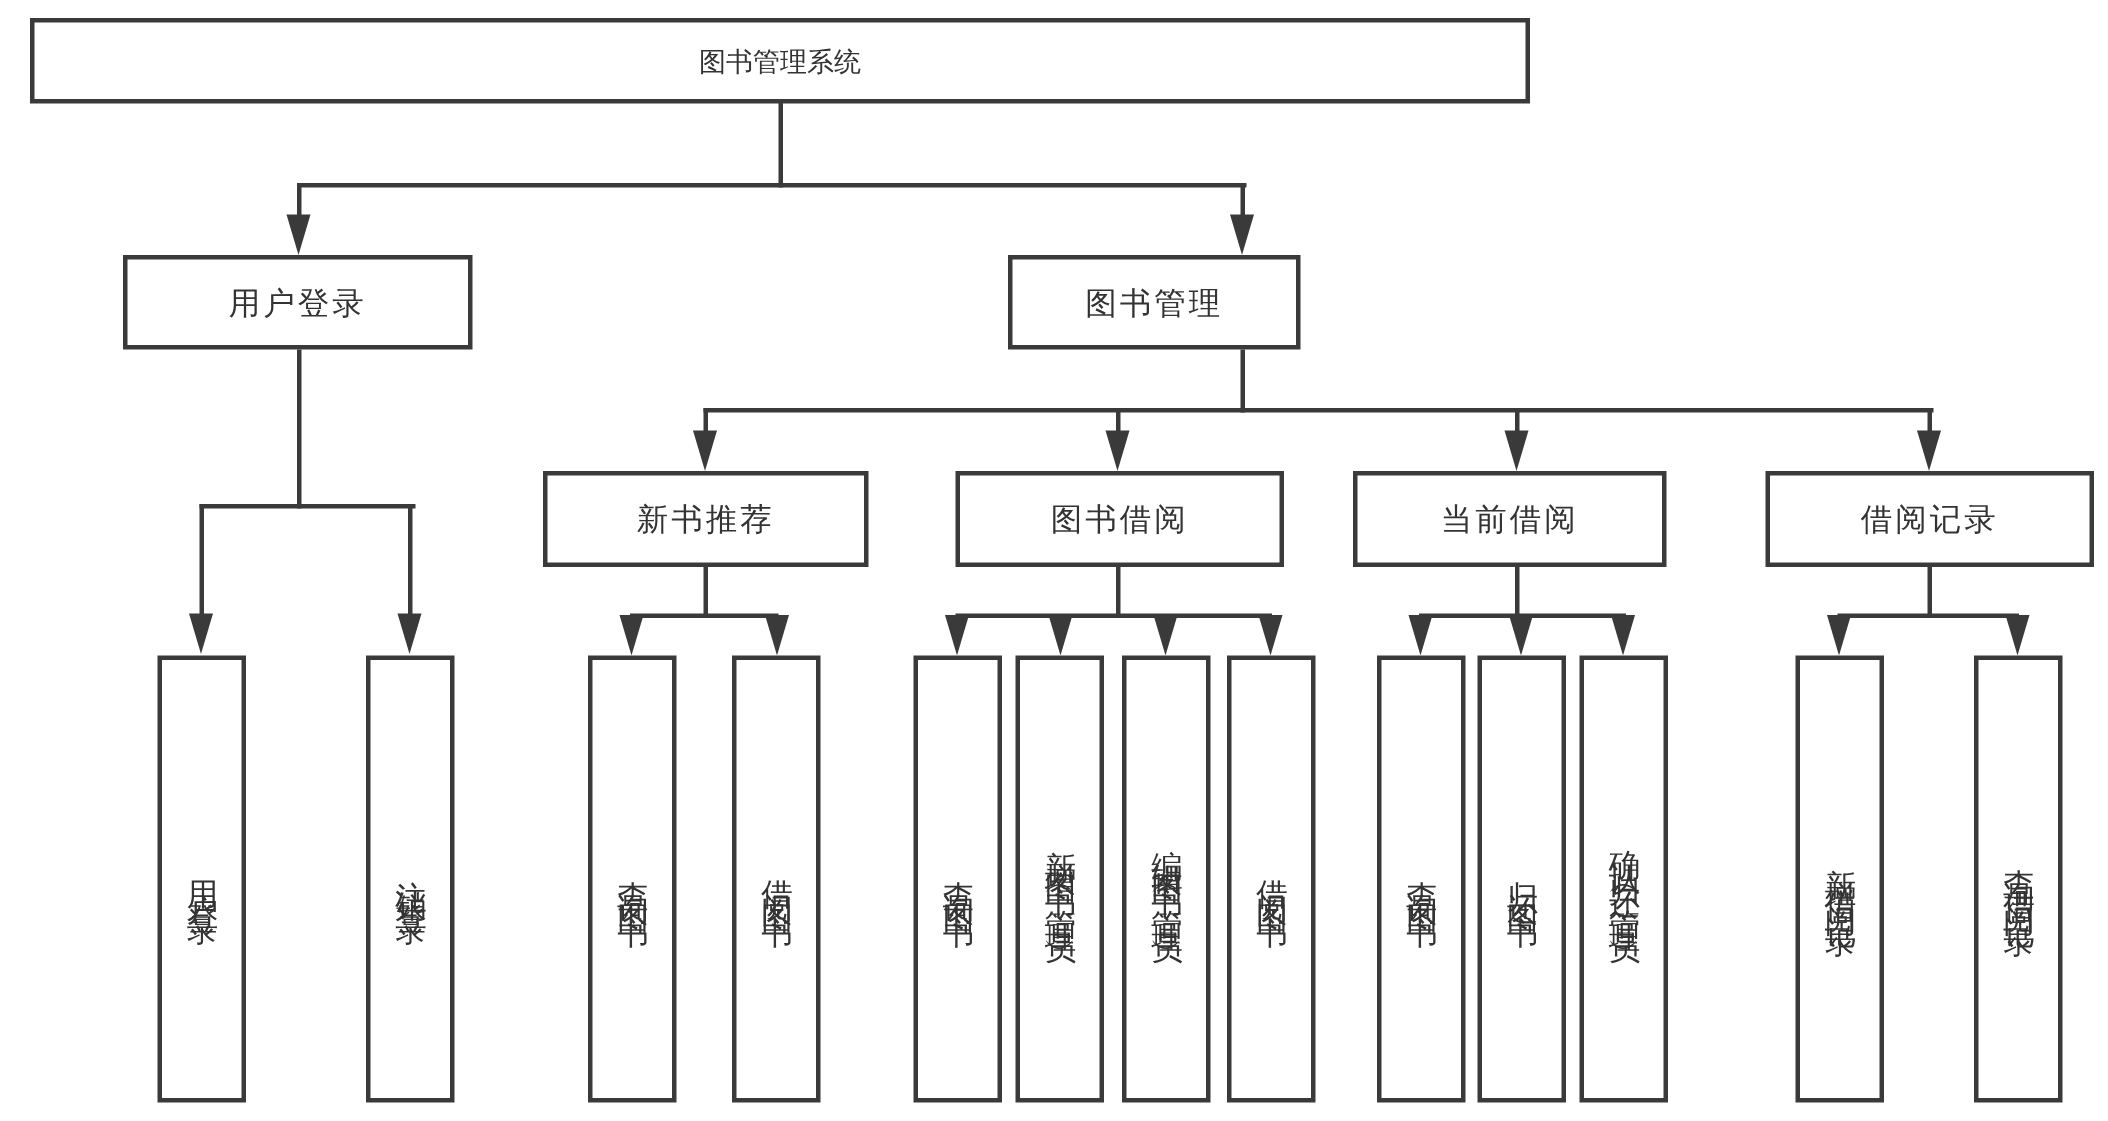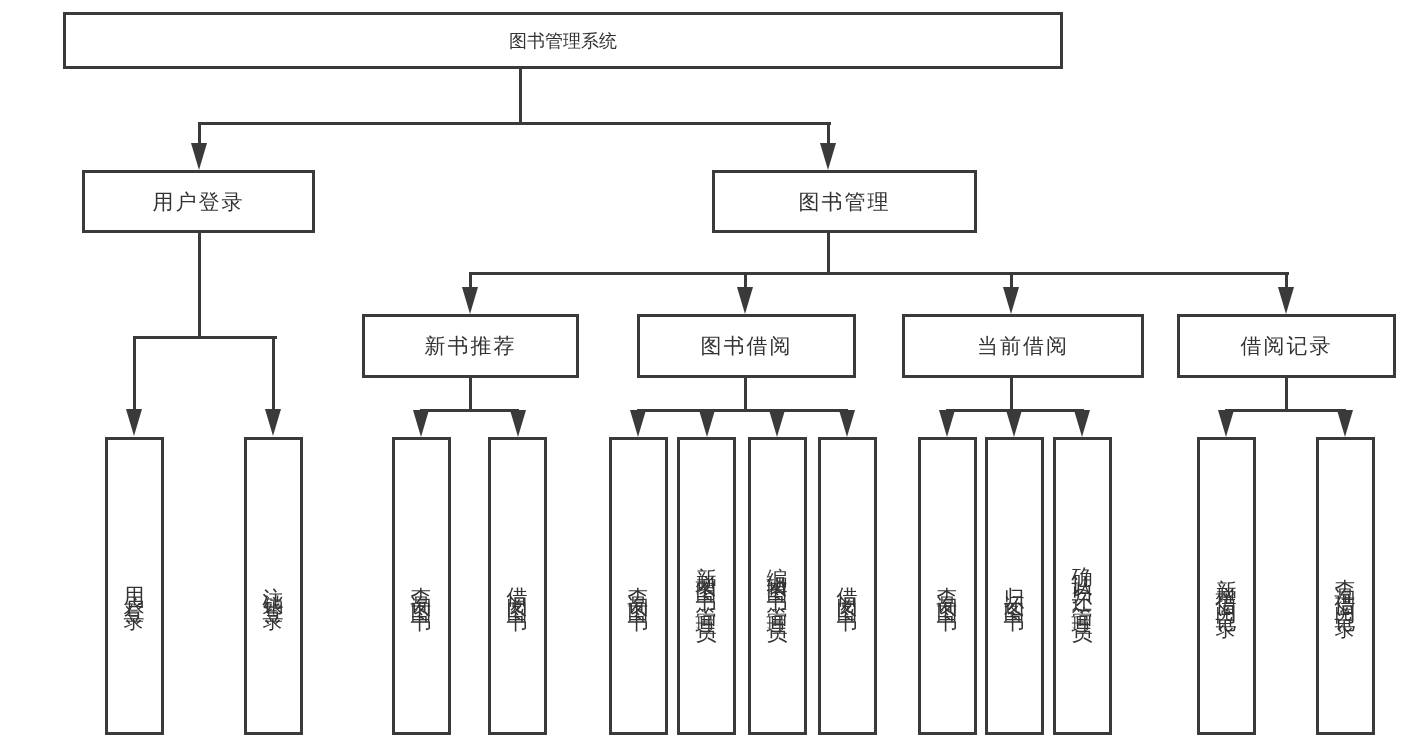--- a/index.html
+++ b/index.html
@@ -18,21 +18,21 @@
     overflow:hidden;
   }
   .box{
     position:absolute;
     box-sizing:border-box;
     border:3px solid var(--line);
     background:var(--background);
     display:flex;align-items:center;justify-content:center;
     text-align:center;
   }
-  .box.root{font-size:18px;margin-left:43px;}
+  .box.root{font-size:18px;}
   .box.lvl2,.box.lvl3{font-size:21px;letter-spacing:2px;}
   .box.leaf span{
     writing-mode:vertical-rl;
     font-size:21px;
     letter-spacing:8px;
     line-height:1;
   }
   .h{position:absolute;height:3px;background:var(--line);}
   .v{position:absolute;width:3px;background:var(--line);}
   .arrow{
@@ -59,21 +59,21 @@
   <div class="v" style="left:519px;top:68px;height:57px;"></div>
   <div class="h" style="left:198px;top:122px;width:633px;"></div>
   <div class="v" style="left:198px;top:122px;height:22px;"></div>
   <div class="arrow" style="left:191px;top:143px;"></div>
   <div class="v" style="left:827px;top:122px;height:22px;"></div>
   <div class="arrow" style="left:820px;top:143px;"></div>
 
   <div class="box lvl2" style="left:82px;top:170px;width:233px;height:63px;">
     <span>用户登录</span>
   </div>
-  <div class="box lvl2" style="left:712px;top:170px;width:265px;height:63px;">
+  <div class="box lvl2" style="left:672px;top:170px;width:195px;height:63px;">
     <span>图书管理</span>
   </div>
 
   <div class="v" style="left:198px;top:233px;height:106px;"></div>
   <div class="h" style="left:133px;top:336px;width:144px;"></div>
   <div class="v" style="left:133px;top:336px;height:74px;"></div>
   <div class="arrow" style="left:126px;top:409px;"></div>
   <div class="v" style="left:272px;top:336px;height:74px;"></div>
   <div class="arrow" style="left:265px;top:409px;"></div>
 
@@ -87,21 +87,21 @@
   <div class="arrow" style="left:1003px;top:287px;"></div>
   <div class="v" style="left:1285px;top:272px;height:16px;"></div>
   <div class="arrow" style="left:1278px;top:287px;"></div>
 
   <div class="box lvl3" style="left:637px;top:314px;width:219px;height:64px;">
     <span>图书借阅</span>
   </div>
   <div class="box lvl3" style="left:362px;top:314px;width:217px;height:64px;">
     <span>新书推荐</span>
   </div>
-  <div class="box lvl3" style="left:902px;top:314px;width:242px;height:64px;text-align:center;">
+  <div class="box lvl3" style="left:902px;top:314px;width:209px;height:64px;text-align:center;">
     <span>当前借阅</span>
   </div>
   <div class="box lvl3" style="left:1177px;top:314px;width:219px;height:64px;">
     <span>借阅记录</span>
   </div>
 
   <div class="v" style="left:469px;top:378px;height:34px;"></div>
   <div class="h" style="left:420px;top:409px;width:99px;"></div>
   <div class="arrow" style="left:413px;top:410px;"></div>
   <div class="arrow" style="left:510px;top:410px;"></div>

